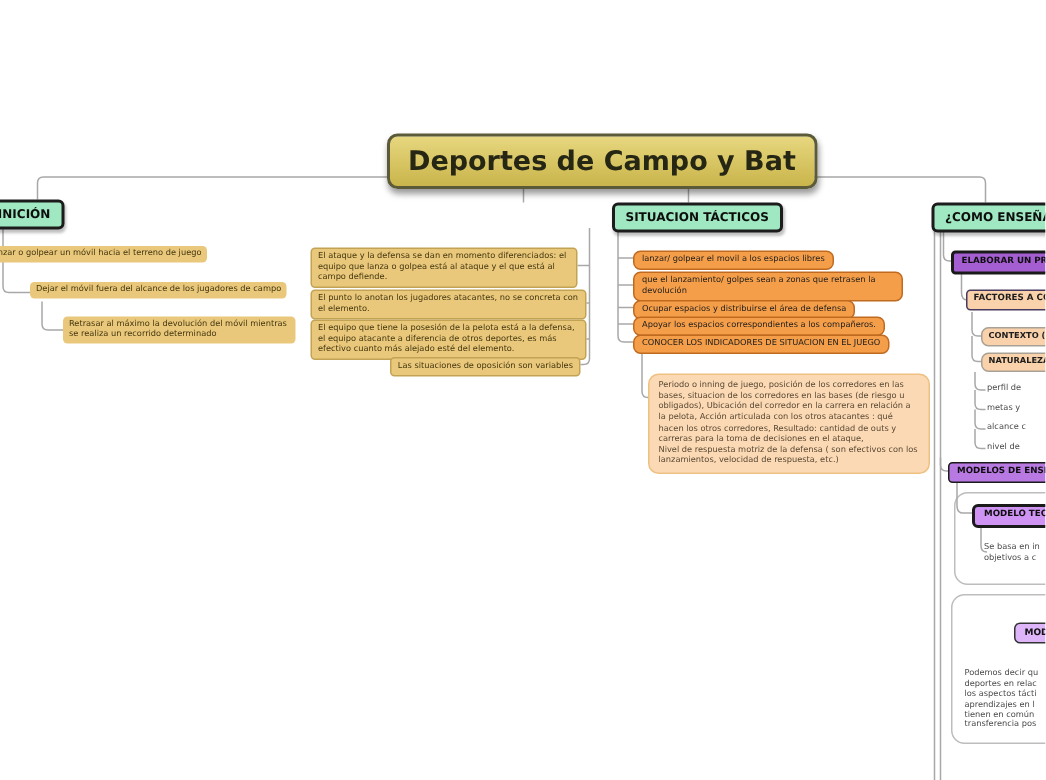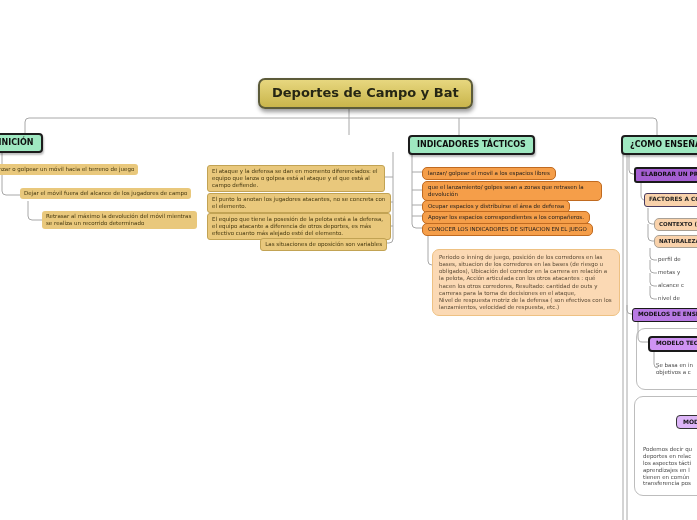--- a/index.html
+++ b/index.html
@@ -3,22 +3,22 @@
 <meta charset="utf-8">
 <style>
   html,body{margin:0;padding:0;overflow:hidden;background:#fff;}
   #canvas{position:relative;width:697px;height:520px;overflow:hidden;
           font-family:"DejaVu Sans",sans-serif;background:#fff;}
   svg.wires{position:absolute;left:0;top:0;z-index:2;}
   .node{position:absolute;box-sizing:border-box;z-index:3;line-height:1.3;}
   .boundary{position:absolute;box-sizing:border-box;z-index:1;
             border:1px solid #bdbdbd;border-radius:9px;background:#fff;}
   .title-node{background:linear-gradient(#e7d77f,#c9b54b);border:2px solid #5c5b39;
-              border-radius:7px;font-weight:bold;font-size:13px;color:#262614;
-              padding:5px 12px;white-space:nowrap;box-shadow:1px 3px 4px rgba(0,0,0,.4);}
+              border-radius:7px;font-weight:bold;font-size:18px;color:#262614;
+              padding:5px 12px;white-space:nowrap;box-shadow:1px 3px 4px rgba(0,0,0,.4);margin-top:11px;}
   .hdr{background:#9fe8c1;border:2px solid #1c1c1c;border-radius:4px;font-weight:bold;
        font-size:8px;color:#0e0e0e;padding:3px 7px;white-space:nowrap;
        box-shadow:1px 2px 2px rgba(0,0,0,.25);}
   .yellow{background:#e9c87c;border-radius:3px;font-size:5.5px;color:#44370f;padding:2px 4px;}
   .nowrap{white-space:nowrap;}
   .tan{background:#e9c87c;border:1px solid #c2a354;border-radius:3px;
        font-size:5.5px;color:#44370f;padding:2px 4px;}
   .orange{background:#f59e49;border:1px solid #c06a20;border-radius:5px;
           font-size:5.5px;color:#1d1d1d;padding:2px 5px;}
   .peach-big{background:#fbd9b4;border:1px solid #eec183;border-radius:7px;
@@ -84,21 +84,21 @@
   <div class="node hdr" style="left:-28px;top:133px;">DEFINICIÓN</div>
   <div class="node yellow nowrap" style="left:-12px;top:164px;">Lanzar o golpear un móvil hacia el terreno de juego</div>
   <div class="node yellow nowrap" style="left:20px;top:188px;">Dejar el móvil fuera del alcance de los jugadores de campo</div>
   <div class="node yellow" style="left:42px;top:211px;width:155px;">Retrasar al máximo la devolución del móvil mientras se realiza un recorrido determinado</div>
 
   <div class="node tan" style="left:207px;top:165px;width:178px;">El ataque y la defensa se dan en momento diferenciados: el equipo que lanza o golpea está al ataque y el que está al campo defiende.</div>
   <div class="node tan" style="left:207px;top:193px;width:184px;">El punto lo anotan los jugadores atacantes, no se concreta con el elemento.</div>
   <div class="node tan" style="left:207px;top:213px;width:184px;">El equipo que tiene la posesión de la pelota está a la defensa, el equipo atacante a diferencia de otros deportes, es más efectivo cuanto más alejado esté del elemento.</div>
   <div class="node tan nowrap" style="right:310px;top:238px;">Las situaciones de oposición son variables</div>
 
-  <div class="node hdr" style="left:408px;top:135px;">INDICADORES TÁCTICOS</div>
+  <div class="node hdr" style="left:408px;top:135px;">SITUACION TÁCTICOS</div>
   <div class="node orange nowrap" style="left:422px;top:167px;">lanzar/ golpear el movil a los espacios libres</div>
   <div class="node orange" style="left:422px;top:181px;width:180px;">que el lanzamiento/ golpes sean a zonas que retrasen la devolución</div>
   <div class="node orange nowrap" style="left:422px;top:200px;">Ocupar espacios y distribuirse el área de defensa</div>
   <div class="node orange nowrap" style="left:422px;top:211px;">Apoyar los espacios correspondientes a los compañeros.</div>
   <div class="node orange nowrap" style="left:422px;top:223px;">CONOCER LOS INDICADORES DE SITUACION EN EL JUEGO</div>
   <div class="node peach-big" style="left:432px;top:249px;width:188px;">Periodo o inning de juego, posición de los corredores en las bases, situacion de los corredores en las bases (de riesgo u obligados), Ubicación del corredor en la carrera en relación a la pelota, Acción articulada con los otros atacantes : qué hacen los otros corredores, Resultado: cantidad de outs y carreras para la toma de decisiones en el ataque,
 Nivel de respuesta motriz de la defensa ( son efectivos con los lanzamientos, velocidad de respuesta, etc.)</div>
 
   <div class="node hdr" style="left:621px;top:135px;">¿COMO ENSEÑAR L</div>
   <div class="node purple-dark" style="left:634px;top:167px;">ELABORAR UN PROYE</div>

